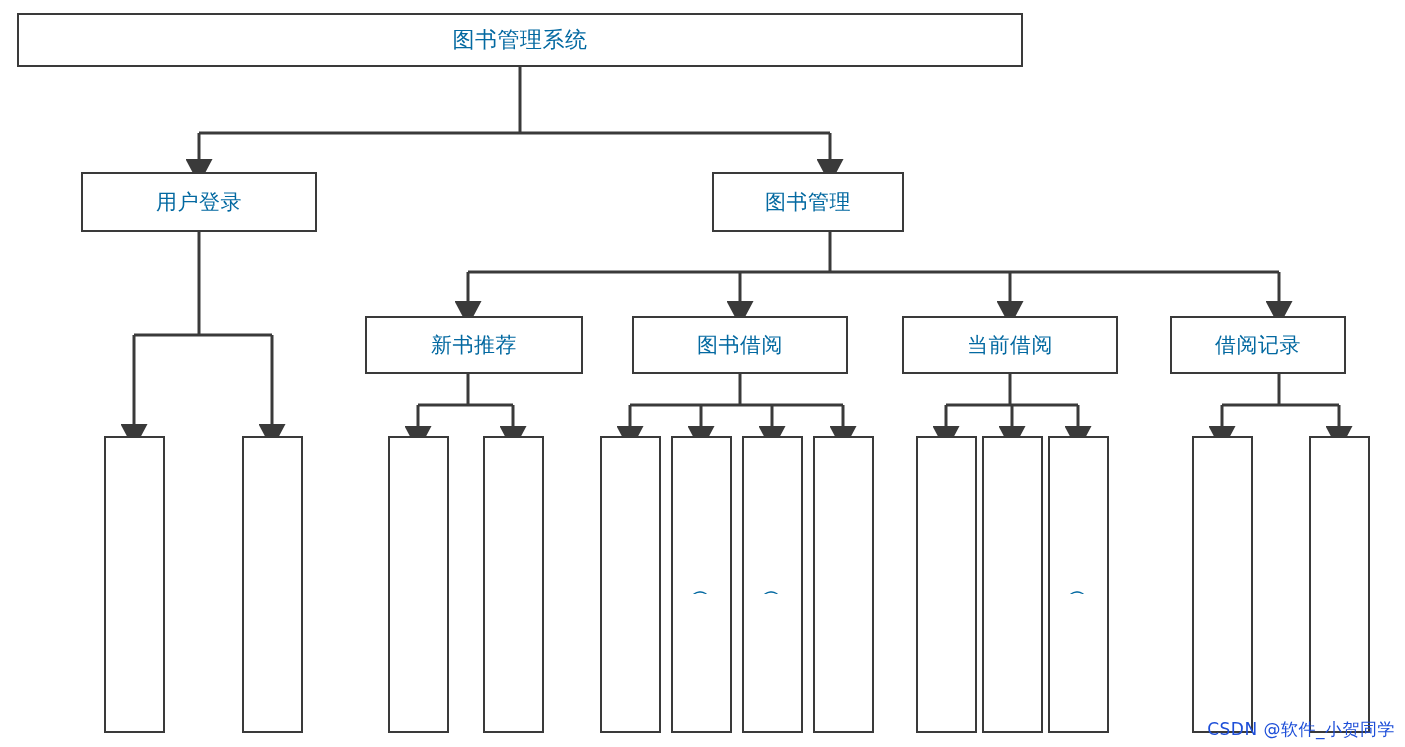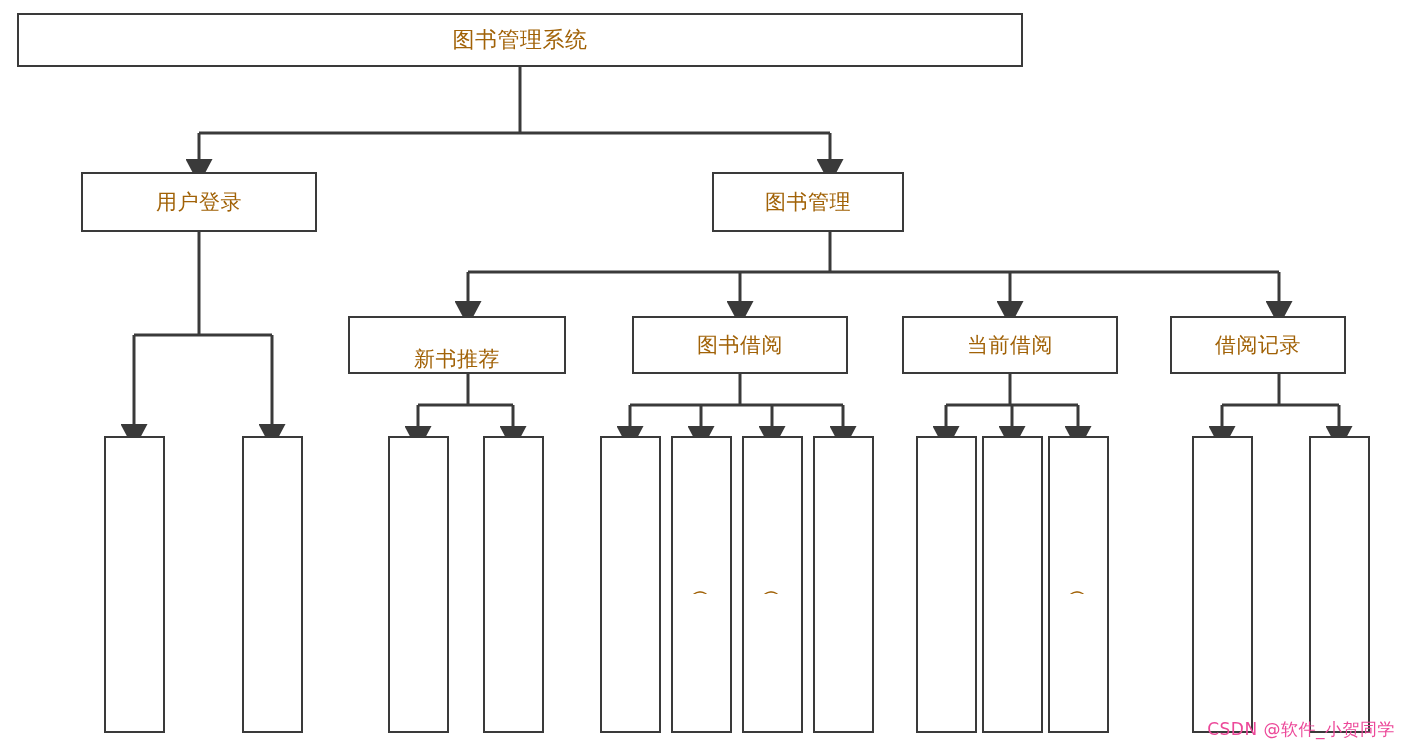--- a/index.html
+++ b/index.html
@@ -28,21 +28,21 @@
     pointer-events: none;
   }
   .node {
     position: absolute;
     box-sizing: border-box;
     border: 2px solid #3a3a3a;
     background: #ffffff;
     display: flex;
     align-items: center;
     justify-content: center;
-    color: #a16207;
+    color: #0369a1;
   }
   .node .lbl {
     display: block;
     text-align: center;
     line-height: 1.18;
     letter-spacing: 0.5px;
   }
   
   .node.horiz .lbl {
     font-size: 21px;
@@ -64,21 +64,21 @@
     line-height: 1.05;
     letter-spacing: 2px;
     max-height: 100%;
     overflow: hidden;
   }
   #watermark {
     position: absolute;
     right: 10px;
     bottom: 6px;
     font-size: 17px;
-    color: #ec4899;
+    color: #1d4ed8;
     letter-spacing: 0.5px;
     white-space: nowrap;
     user-select: none;
   }
 </style>
 </head>
 <body>
 
 <div id="canvas">
 
@@ -136,21 +136,21 @@
     <span class="lbl">图书管理系统</span>
   </div>
 
   <div class="node horiz" style="left:81px; top:172px; width:236px; height:60px;">
     <span class="lbl">用户登录</span>
   </div>
   <div class="node horiz" style="left:712px; top:172px; width:192px; height:60px;">
     <span class="lbl">图书管理</span>
   </div>
 
-  <div class="node horiz" style="left:348px; top:316px; width:218px; height:58px;align-items:flex-end;">
+  <div class="node horiz" style="left:365px; top:316px; width:218px; height:58px;">
     <span class="lbl">新书推荐</span>
   </div>
   <div class="node horiz" style="left:632px; top:316px; width:216px; height:58px;">
     <span class="lbl">图书借阅</span>
   </div>
   <div class="node horiz" style="left:902px; top:316px; width:216px; height:58px;">
     <span class="lbl">当前借阅</span>
   </div>
   <div class="node horiz" style="left:1170px; top:316px; width:176px; height:58px;">
     <span class="lbl">借阅记录</span>

